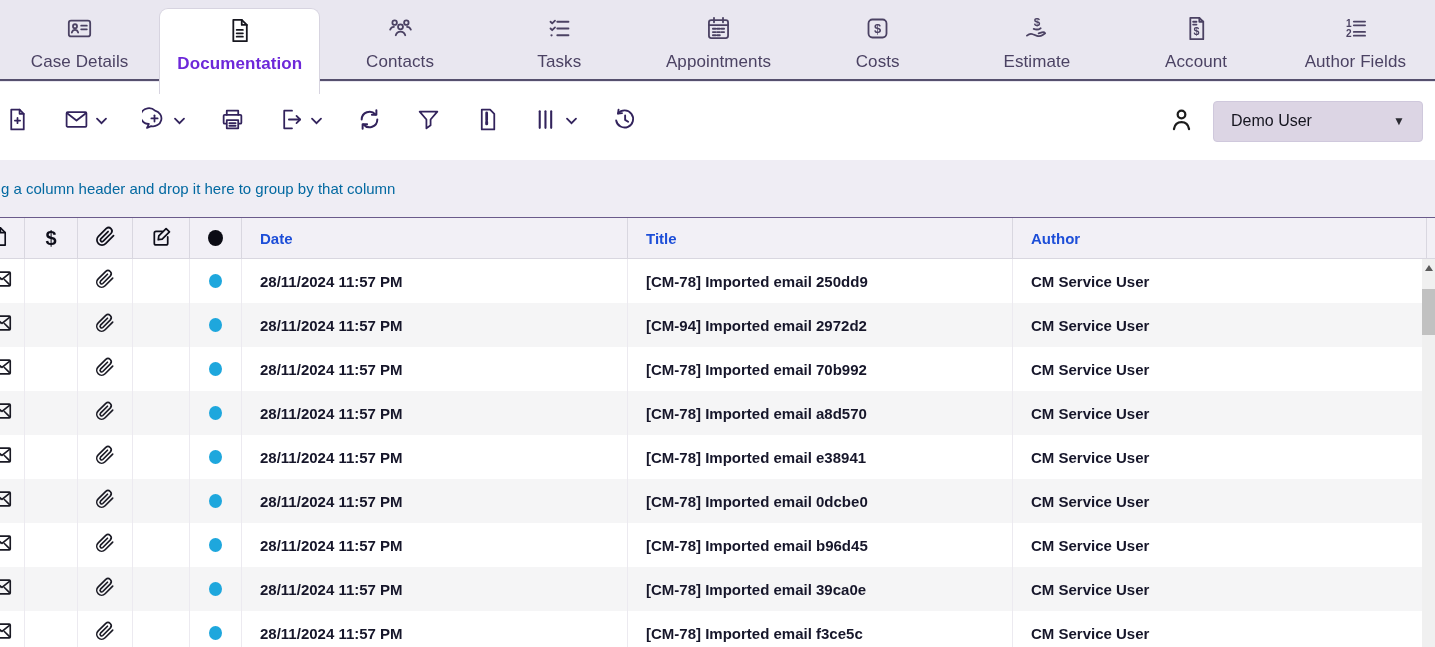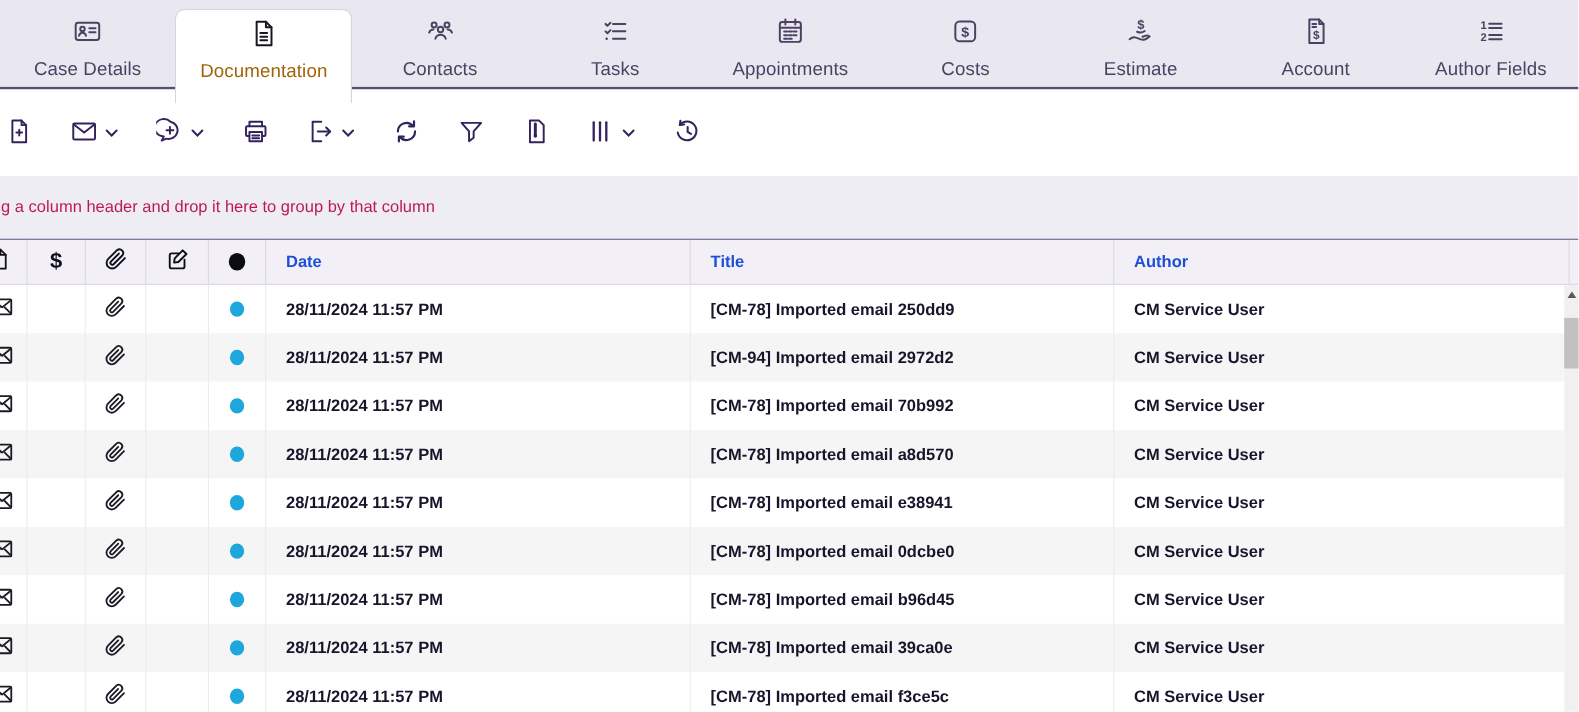--- a/index.html
+++ b/index.html
@@ -10,40 +10,40 @@
   .tabbar { position:relative; height:82px; background:var(--tabbar-bg); display:flex; }
   .tabline { position:absolute; left:0; right:0; top:79px; height:2px; background:var(--tabbar-line); z-index:1; }
   .tab { flex:1 1 0; height:80px; display:flex; flex-direction:column; align-items:center;
          justify-content:flex-start; padding-top:15px; gap:6px; cursor:pointer;
          color:var(--tab-inactive); position:relative; }
   .tab .tab-label { font-size:17px; letter-spacing:.1px; }
   .tab svg { width:27px; height:27px; }
   .tab.active { background:#fff; border:1px solid #d7d4e0; border-bottom:none;
                 border-radius:9px 9px 0 0; margin-top:8px; height:86px; padding-top:8px;
                 z-index:2; color:#17171f; }
-  .tab.active .tab-label { font-weight:400; color:#a16207;text-align:center; }
+  .tab.active .tab-label { font-weight:700; color:#6d28d9;text-align:center; }
 
   
   .toolbar { height:78px; background:#fff; display:flex; align-items:center; padding:0 12px 0 5px; }
   .tool-group { display:flex; align-items:center; gap:34px; }
   .tool-btn { display:flex; align-items:center; gap:6px; background:none; border:none; cursor:pointer;
               color:var(--accent-purple); padding:0; }
   .tool-btn svg.main { width:25px; height:25px; }
   .tool-btn svg.chev { width:13px; height:9px; }
   .user-area { margin-left:auto; display:flex; align-items:center; gap:18px; }
   .person svg { width:27px; height:27px; color:#1c1c1c; }
   .user-select { width:210px; height:41px; background:var(--user-dropdown-bg); border-radius:4px;
                  display:flex; align-items:center; justify-content:space-between; padding:0 17px;
                  cursor:pointer; border:1px solid #cfc8dc; }
   .user-select .user-name { font-size:16px; color:#15151f; }
   .user-select .caret { font-size:12px; color:#2b2b33; }
 
   
   .groupbar { height:57px; background:var(--groupbar-bg); display:flex; align-items:center; }
-  .groupbar span { font-size:15px; color:#be185d; margin-left:1px; white-space:nowrap; }
+  .groupbar span { font-size:15px; color:#0369a1; margin-left:1px; white-space:nowrap; }
 
   
   .grid { display:grid; grid-template-columns:25px 53px 55px 57px 52px 386px 385px 414px 1fr; }
   .thead { height:42px; background:var(--header-bg);
            border-top:1px solid #6a5a8a; border-bottom:1px solid #d9d7e0; }
   .th { display:flex; align-items:center; border-right:1px solid #d9d7e0; overflow:hidden; cursor:pointer; }
   .th.txt { padding-left:18px; font-size:15px; font-weight:700; color:#1d4ed8; }
   .th.ic { justify-content:center; color:#0e0e1a; }
   .th svg { width:23px; height:23px; }
   .th .hdr-dollar { font-size:20px; font-weight:600; }
@@ -254,20 +254,30 @@
     </button>
     <button class="tool-btn">
       <span><svg class="main" viewBox="0 0 24 24" fill="none" stroke="currentColor" stroke-width="1.8" stroke-linecap="round" stroke-linejoin="round">
             <path d="M5.8 6.2A8.2 8.2 0 1 1 4 13"></path>
             <path d="M6.3 2.6L5.8 6.4l3.8-.5"></path>
             <path d="M12.6 8.2v4.2l2.9 1.8"></path>
           </svg></span>
     </button>
   </div>
 
+  <div class="user-area">
+    <span class="person"><svg viewBox="0 0 24 24" fill="none" stroke="currentColor" stroke-width="2" stroke-linecap="round" stroke-linejoin="round">
+          <circle cx="12" cy="7.5" r="3.4"></circle>
+          <path d="M5.3 20.5c.7-4 3.3-6.1 6.7-6.1s6 2.1 6.7 6.1"></path>
+        </svg></span>
+    <div class="user-select">
+      <span class="user-name">Demo User</span>
+      <span class="caret">▼</span>
+    </div>
+  </div>
 </div>
 
 <div class="groupbar">
   <span>g a column header and drop it here to group by that column</span>
 </div>
 
 <div class="thead grid">
   <div class="th ic cut">
       <span><svg viewBox="0 0 24 24" fill="none" stroke="currentColor" stroke-width="1.7" stroke-linecap="round" stroke-linejoin="round">
           <path d="M5 3h9l5 5v13H5z"></path>

